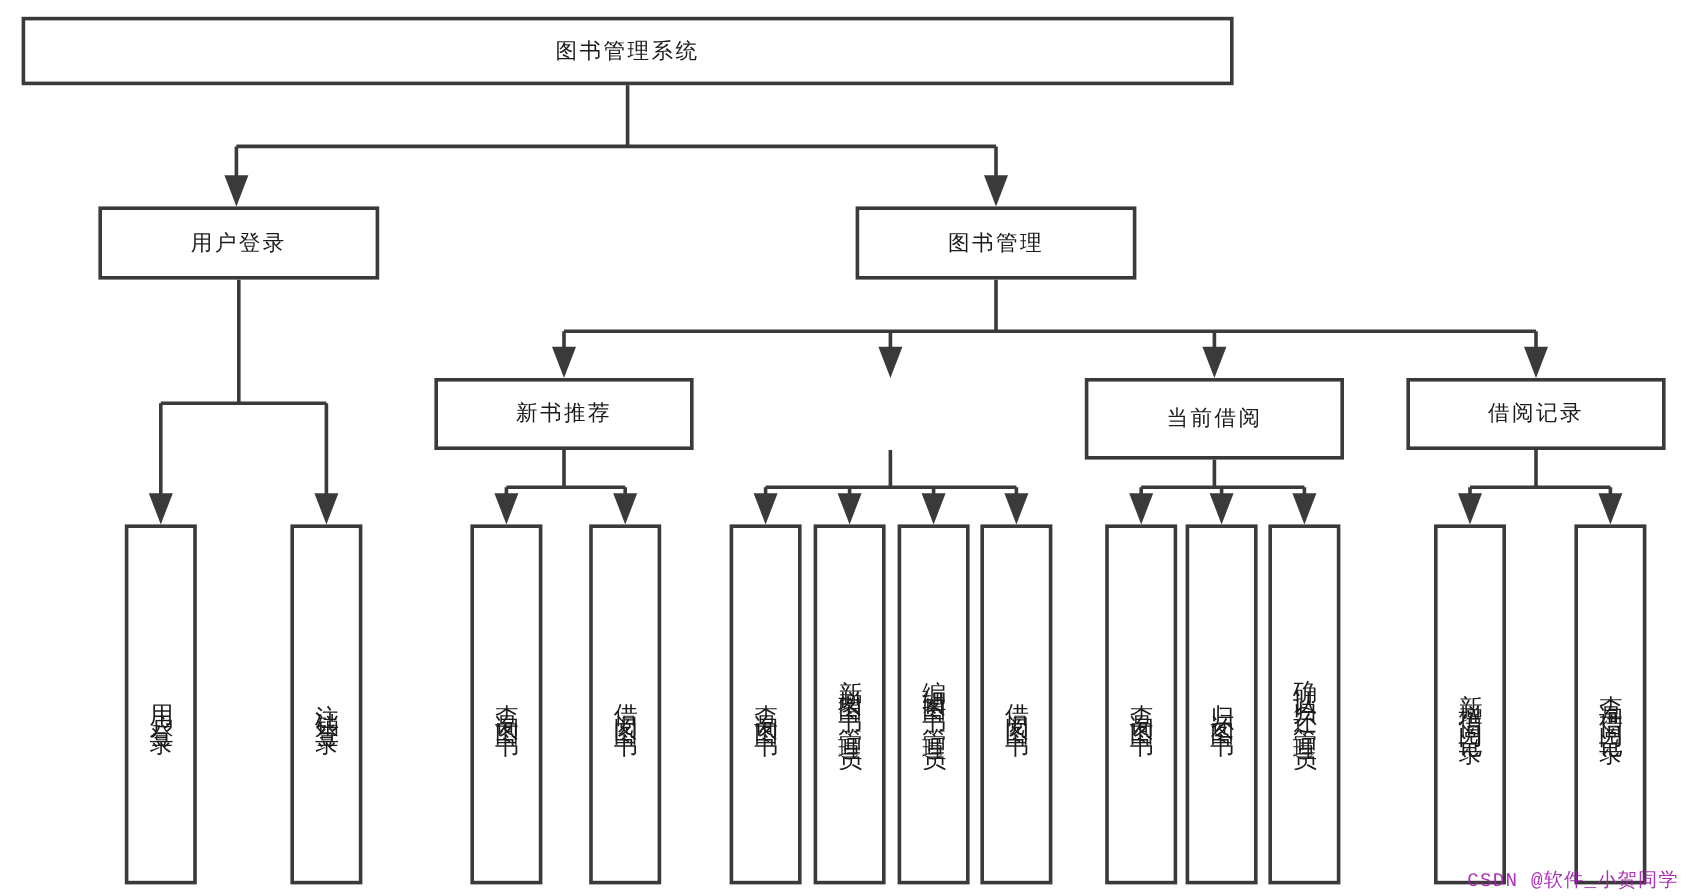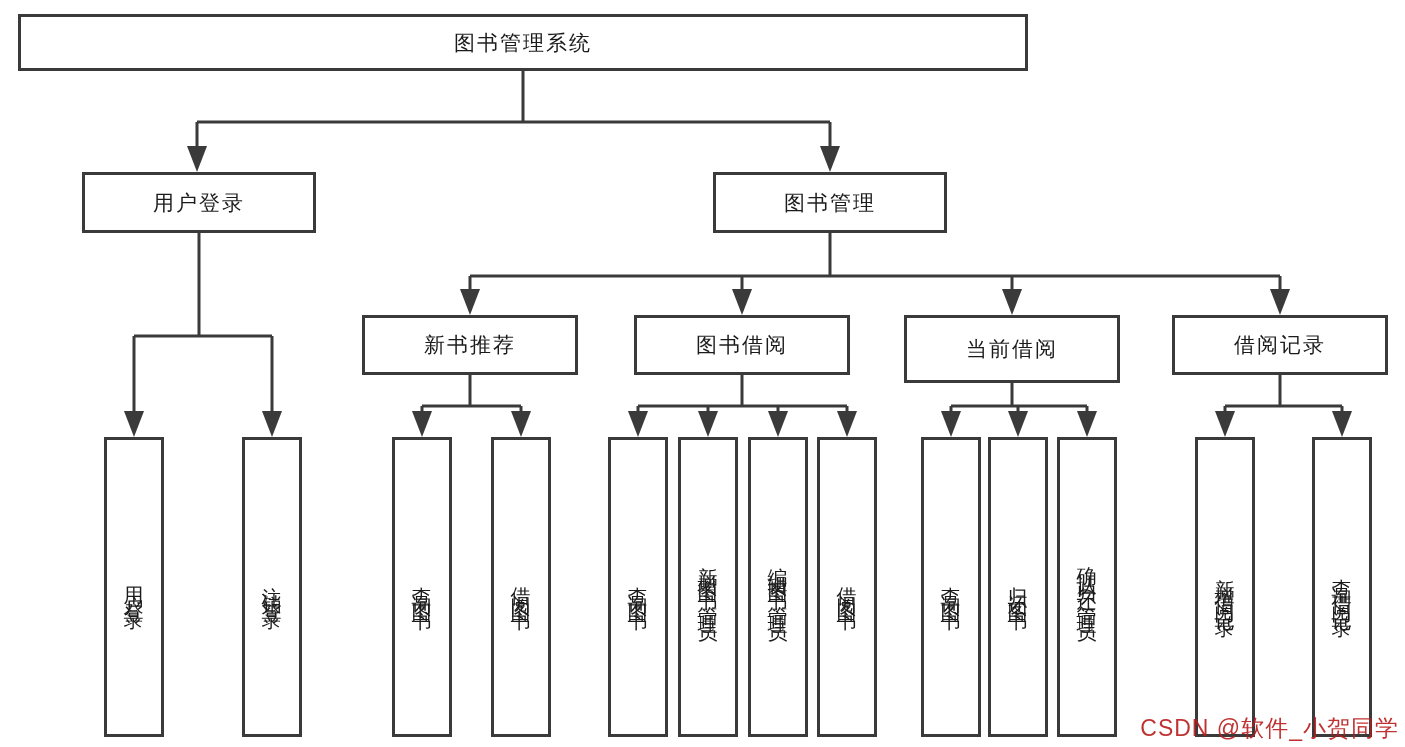--- a/index.html
+++ b/index.html
@@ -7,29 +7,29 @@
     position:relative;width:1405px;height:747px;background:#ffffff;
     font-family:"Liberation Sans","DejaVu Sans",sans-serif;color:#1b1b1b;
     overflow:hidden;
   }
   svg.wires{position:absolute;left:0;top:0;width:1405px;height:747px;}
   svg.wires path{stroke:#3a3a3a;stroke-width:3;fill:none;}
   svg.wires polygon{fill:#3a3a3a;stroke:none;}
   .box{
     position:absolute;background:#ffffff;border:3px solid #3a3a3a;
     box-sizing:border-box;display:flex;align-items:center;justify-content:center;
-    font-size:21px;letter-spacing:2px;line-height:1.2;
+    font-size:18px;letter-spacing:2px;line-height:1.2;
   }
   .box.v{
     writing-mode:vertical-rl;text-orientation:mixed;
     font-size:20px;letter-spacing:8px;padding:6px 0;
   }
   .watermark{
-    position:absolute;right:6px;bottom:3px;font-size:23px;letter-spacing:1px;
-    color:#b91c1c;opacity:.9;white-space:nowrap;
+    position:absolute;right:6px;bottom:3px;font-size:16px;letter-spacing:1px;
+    color:#a21caf;opacity:.9;white-space:nowrap;font-family:Liberation Mono, monospace;
   }
 </style>
 </head>
 <body>
 
 <div class="stage">
 
   <svg class="wires" viewBox="0 0 1405 747" xmlns="http://www.w3.org/2000/svg">
 
     <g>
@@ -79,21 +79,20 @@
       <polygon points="1332,411 1352,411 1342,437"></polygon>
     </g>
   </svg>
 
   <div class="box" style="left:18px;top:14px;width:1010px;height:57px">图书管理系统</div>
 
   <div class="box" style="left:82px;top:172px;width:234px;height:61px">用户登录</div>
   <div class="box" style="left:713px;top:172px;width:234px;height:61px">图书管理</div>
 
   <div class="box" style="left:362px;top:315px;width:216px;height:60px">新书推荐</div>
-  <div class="box" style="left:634px;top:315px;width:216px;height:60px">图书借阅</div>
   <div class="box" style="left:904px;top:315px;width:216px;height:68px">当前借阅</div>
   <div class="box" style="left:1172px;top:315px;width:216px;height:60px">借阅记录</div>
 
   <div class="box v" style="left:104px;top:437px;width:60px;height:300px">用户登录</div>
   <div class="box v" style="left:242px;top:437px;width:60px;height:300px">注销登录</div>
 
   <div class="box v" style="left:392px;top:437px;width:60px;height:300px">查询图书</div>
   <div class="box v" style="left:491px;top:437px;width:60px;height:300px">借阅图书</div>
 
   <div class="box v" style="left:608px;top:437px;width:60px;height:300px">查询图书</div>

